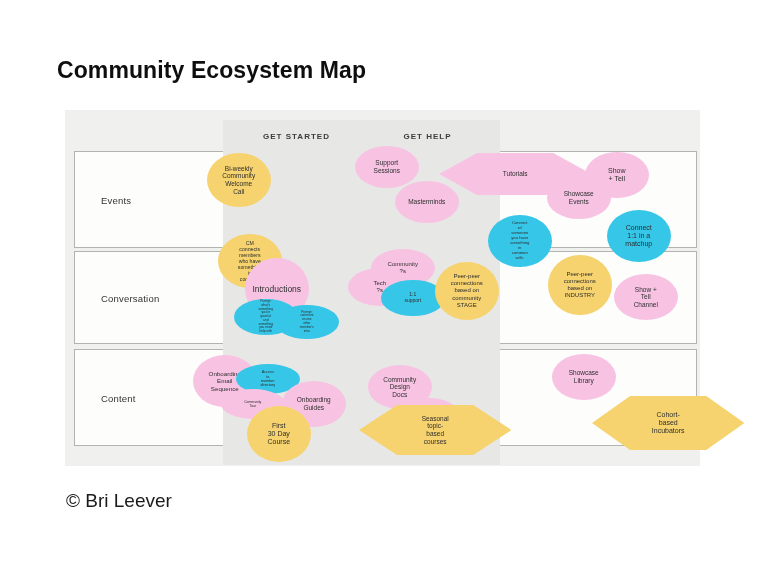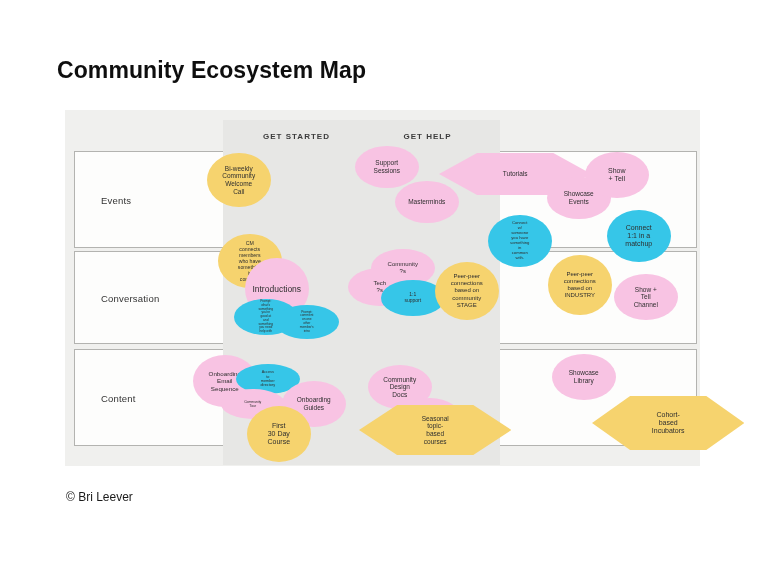--- a/index.html
+++ b/index.html
@@ -44,21 +44,21 @@
     text-align:center; color:#2e2e2e; line-height:1.18; box-sizing:border-box;
     cursor:pointer;
   }
   .node.circle { border-radius:50%; padding:0 5%; }
   .node.hex {
     clip-path:polygon(25% 0%, 75% 0%, 100% 50%, 75% 100%, 25% 100%, 0% 50%);
     padding:0 12%;
   }
   .copyright {
     position:absolute; left:66px; top:490px;
-    font-size:12px; color:#1b1b1b;
+    font-size:19px; color:#1b1b1b;
   }
 </style>
 </head>
 <body>
 
 <div class="stage">
 
   <div class="page-title">Community Ecosystem Map</div>
 
   <div class="board">

